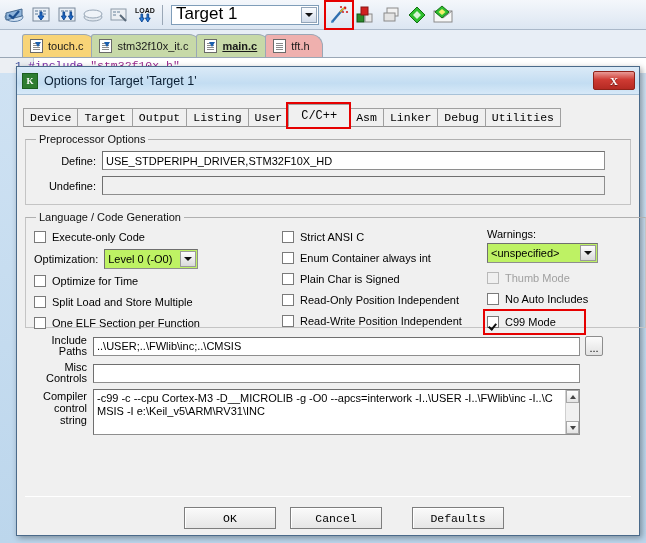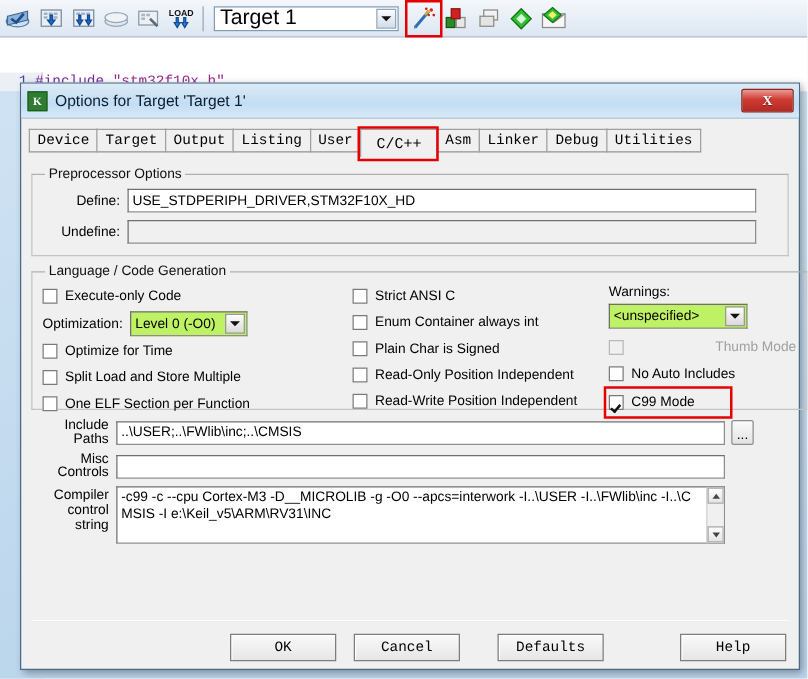--- a/index.html
+++ b/index.html
@@ -137,21 +137,21 @@
     border: 1px solid #8f2219; border-radius: 2px;
     color: #ffffff; font-weight: bold; font-size: 11px;
     display: flex; align-items: center; justify-content: center;
     text-shadow: 0 1px 1px rgba(0,0,0,.5);
     font-family: "Liberation Serif", serif;
   }
 
   
   .dlg-tabs {
     position: relative; height: 24px; margin: 8px 0 0 6px;
-    display: flex; 
+    display: flex; align-items: flex-end;
   }
   .dtab {
     font-family: "Liberation Mono", monospace;
     font-size: 11.5px; color: #000;
     height: 19px; padding: 0 6px;
     display: flex; align-items: center;
     background: #f0f0f0;
     border: 1px solid #a0a0a0; border-bottom: 1px solid #919191;
     margin-right: -1px;
   }
@@ -190,21 +190,21 @@
   .cb .box {
     width: 12px; height: 12px; background: #ffffff;
     border: 1px solid #7a7a7a; flex: none; position: relative;
   }
   .cb.checked .box::after {
     content: ""; position: absolute; left: 2px; top: 5px;
     width: 3px; height: 6px;
     border-right: 2px solid #101010; border-bottom: 2px solid #101010;
     transform: rotate(40deg);
   }
-  .cb.disabled { color: #a0a0a0; justify-content: space-between; }
+  .cb.disabled { color: #a0a0a0; }
   .cb.disabled .box { background: #f0f0f0; border-color: #b9b9b9; }
   .cb-hl { outline: 2px solid #e60000; outline-offset: 2px; }
 
   
   .combo {
     background: #bef264; border: 1px solid #8e8e8e;
     border-top-color: #6f6f6f; border-left-color: #6f6f6f;
     height: 20px; font-size: 11px; color: #000;
     display: flex; align-items: center; padding-left: 3px;
     position: relative;
@@ -367,20 +367,38 @@
     <div class="tb-ico">
       <svg width="24" height="24" viewBox="0 0 24 24">
         <rect x="3" y="8" width="18" height="11" fill="#f7f7f7" stroke="#8a8a8a"></rect>
         <path d="M3 8 l9 7 9 -7" fill="none" stroke="#8a8a8a"></path>
         <path d="M11 3 L18 9 L11 15 L4 9 Z" fill="#2fbf2f" stroke="#137013"></path>
         <path d="M11 6 L14.5 9 L11 12 L7.5 9 Z" fill="#f2f06a"></path>
       </svg>
     </div>
   </div>
 
+  <div class="tabstrip">
+    <div class="ftab yellow">
+      <span class="fileglyph arrow"></span>
+      <span class="lbl">touch.c</span>
+    </div>
+    <div class="ftab green">
+      <span class="fileglyph arrow"></span>
+      <span class="lbl">stm32f10x_it.c</span>
+    </div>
+    <div class="ftab green active">
+      <span class="fileglyph arrow"></span>
+      <span class="lbl">main.c</span>
+    </div>
+    <div class="ftab pink">
+      <span class="fileglyph"></span>
+      <span class="lbl">tft.h</span>
+    </div>
+  </div>
 
   <div class="editor">
     <div class="gutter"></div>
     <div class="codeline">
       <span class="ln">1</span>
       <span class="kw">#include</span>
       <span>&nbsp;</span>
       <span class="str">"stm32f10x.h"</span>
     </div>
     <div class="editor-left-strip"></div>
@@ -569,15 +587,14 @@
         </div>
       </div>
     </div>
   </div>
 
   <div class="dlg-sep"></div>
   <div class="dlg-footer">
     <div class="pbtn" style="width:92px; margin-left:157px">OK</div>
     <div class="pbtn" style="width:92px; margin-left:14px">Cancel</div>
     <div class="pbtn" style="width:92px; margin-left:30px">Defaults</div>
-    <div class="pbtn" style="width:92px; margin-left:61px">Help</div>
   </div>
 </div>
 
 </body></html>

